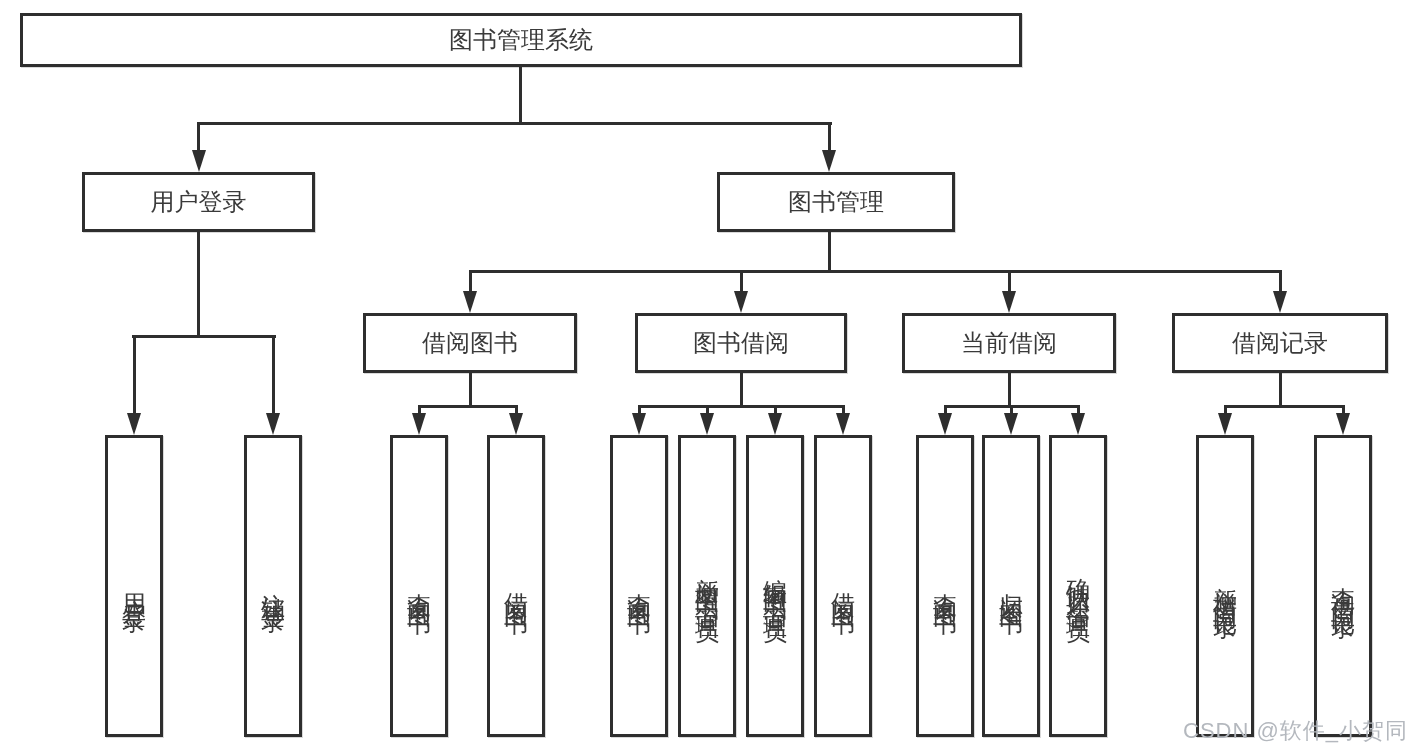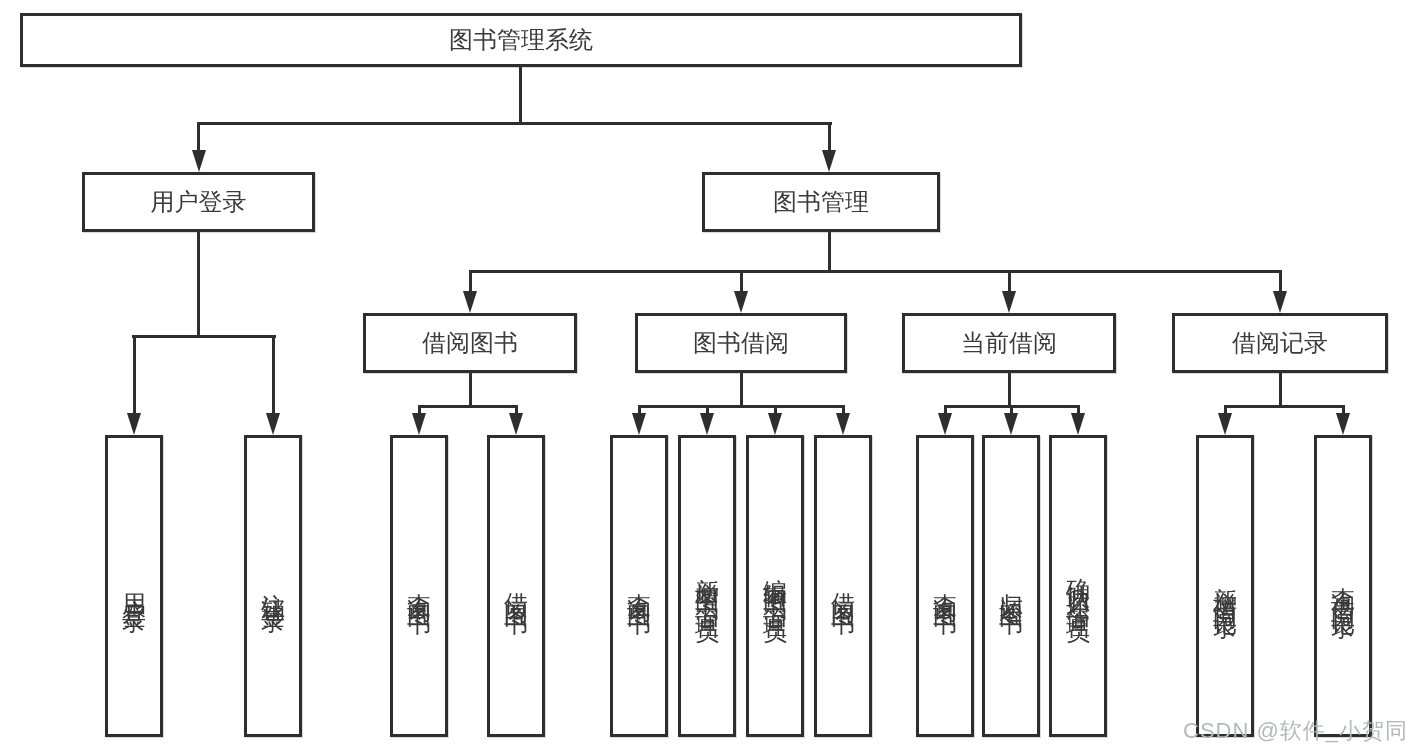--- a/index.html
+++ b/index.html
@@ -49,21 +49,21 @@
     <div class="line" style="left:197px;top:122px;width:635px;height:3px;"></div>
     <div class="line" style="left:197px;top:122px;width:3px;height:28px;"></div>
     <div class="arrow" style="left:192px;top:150px;"></div>
     <div class="line" style="left:828px;top:122px;width:3px;height:28px;"></div>
     <div class="arrow" style="left:822px;top:150px;"></div>
   </div>
 
   <div class="node" style="left:82px;top:172px;width:233px;height:60px;">
     <span>用户登录</span>
   </div>
-  <div class="node" style="left:702px;top:172px;width:238px;height:60px;">
+  <div class="node" style="left:717px;top:172px;width:238px;height:60px;">
     <span>图书管理</span>
   </div>
 
   <div>
     <div class="line" style="left:197px;top:232px;width:3px;height:103px;"></div>
     <div class="line" style="left:132px;top:335px;width:144px;height:3px;"></div>
     <div class="line" style="left:133px;top:335px;width:3px;height:78px;"></div>
     <div class="arrow" style="left:127px;top:413px;"></div>
     <div class="line" style="left:272px;top:335px;width:3px;height:78px;"></div>
     <div class="arrow" style="left:266px;top:413px;"></div>

